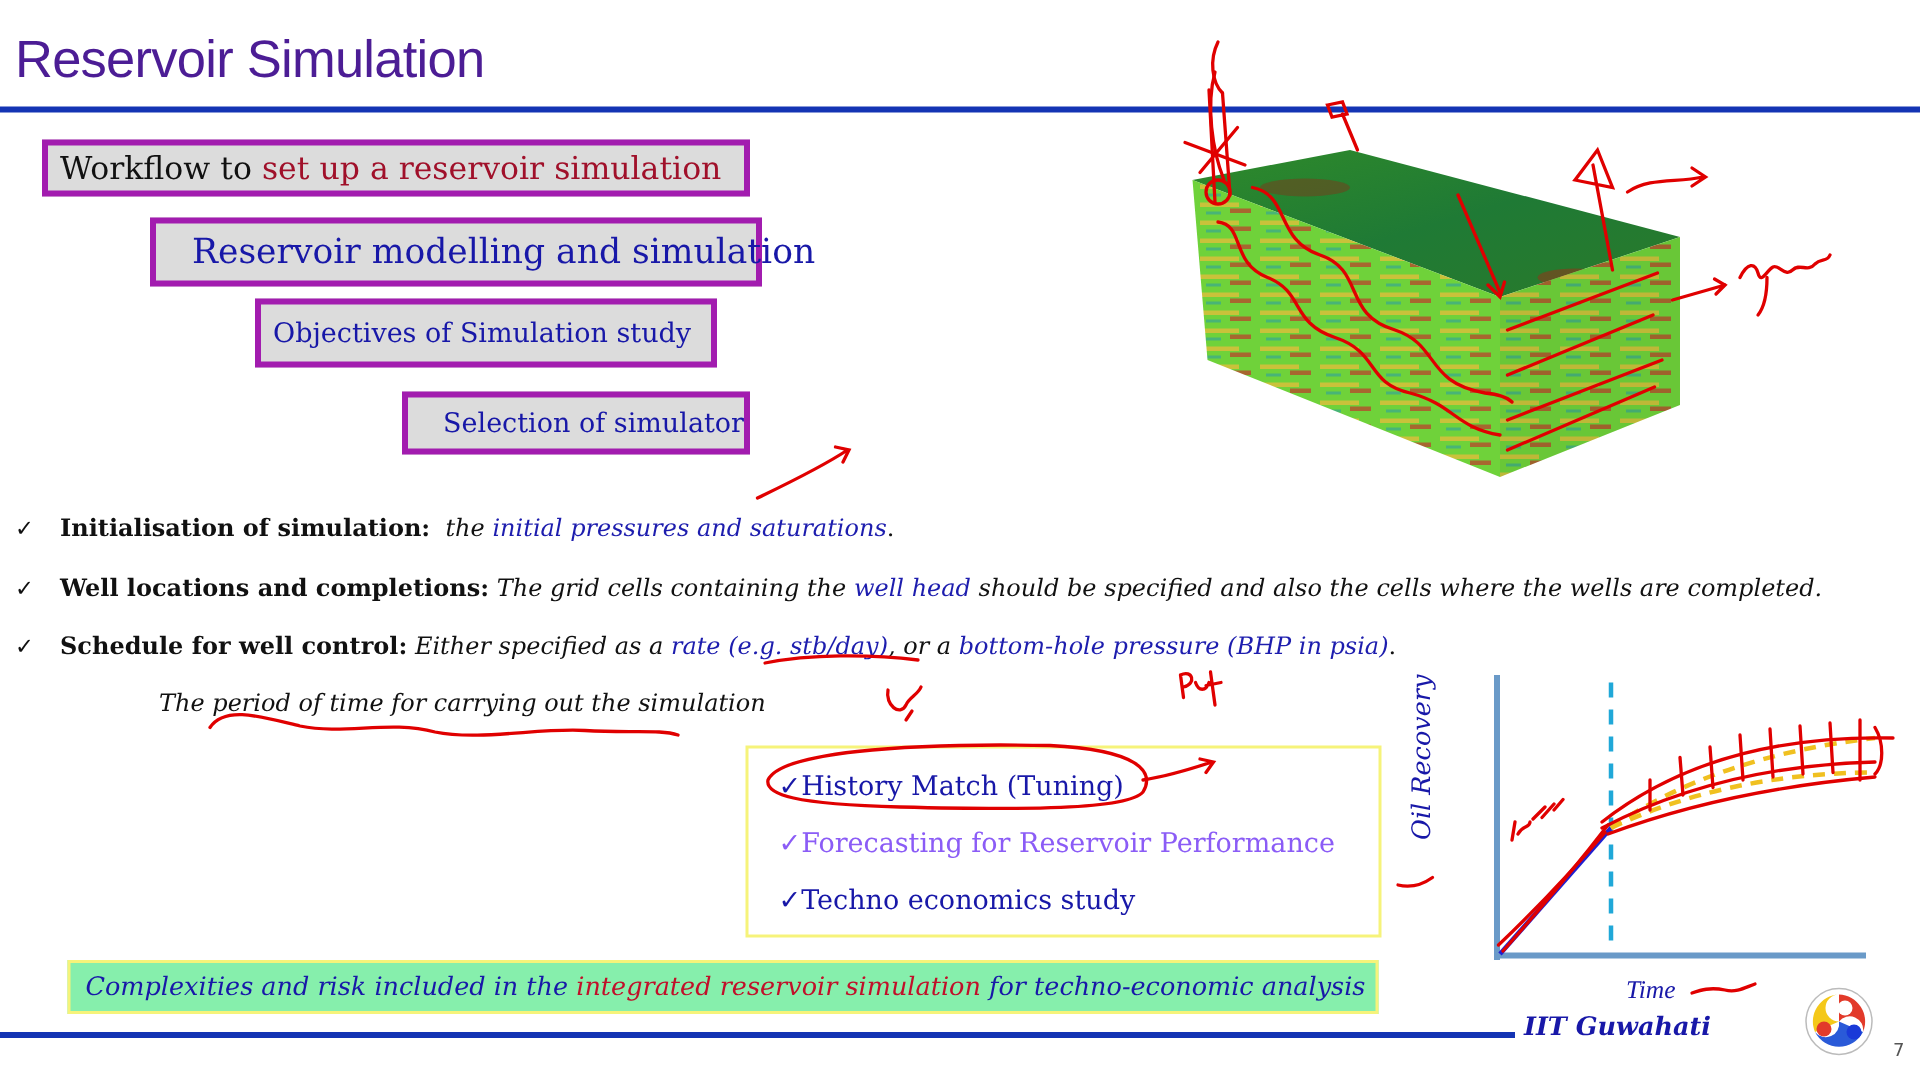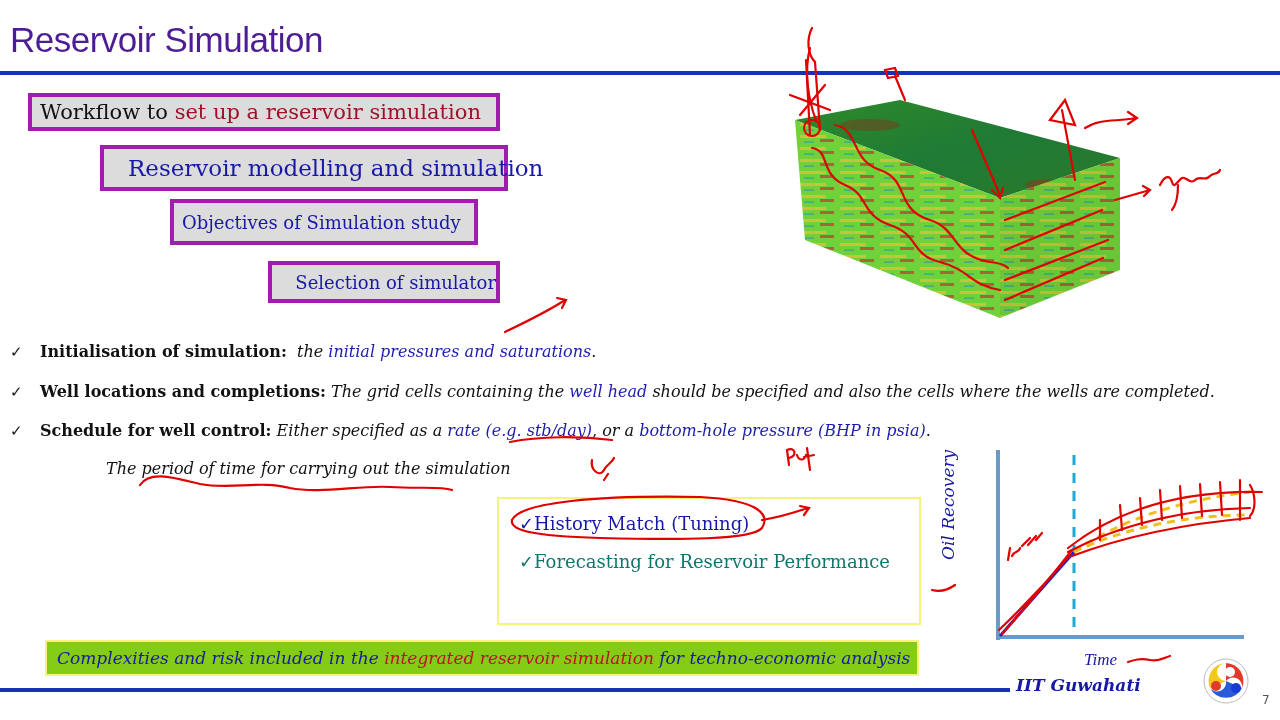--- a/index.html
+++ b/index.html
@@ -18,22 +18,22 @@
   .bullets { left: 10px; top: 340px; width: 1270px; }
   .bullet { position: absolute; left: 0; white-space: nowrap; font-size: 16px; color: #111; }
   .bullet .chk { display: inline-block; width: 30px; font-size: 15px; }
   .bullet b { font-weight: bold; }
   .bullet .it { font-style: italic; }
   .bullet .blue { color: #1d1dae; }
   .period { left: 106px; top: 459px; font-size: 16px; font-style: italic; color: #111; white-space: nowrap; }
   .obj-box { left: 497px; top: 497px; width: 424px; height: 128px; border: 2px solid #f6f37a; background: #fff; }
   .obj-item { position: absolute; left: 20px; font-size: 18px; white-space: nowrap; }
   .obj-item.blue { color: #1818a8; }
-  .obj-item.black { color: #0f766e; }
-  .bottom-box { left: 45px; top: 640px; width: 874px; height: 36px; background: #84cc16; border: 2px solid #f6f37a; padding-left: 10px; font-size: 17px; font-style: italic; color: #1818a8; white-space: nowrap; display: flex; align-items: center; }
+  .obj-item.black { color: #8b5cf6; }
+  .bottom-box { left: 45px; top: 640px; width: 874px; height: 36px; background: #86efac; border: 2px solid #f6f37a; padding-left: 10px; font-size: 17px; font-style: italic; color: #1818a8; white-space: nowrap; display: flex; align-items: center; }
   .bottom-box .red { color: #c0102a; }
   .iit { left: 1016px; top: 675px; font-size: 17px; font-style: italic; font-weight: bold; color: #1818a8; white-space: nowrap; }
   .page-num { left: 1262px; top: 693px; font-size: 12px; color: #555; font-family: "DejaVu Sans", sans-serif; }
   .oil-label { left: 938px; top: 560px; transform: rotate(-90deg); transform-origin: left top; font-size: 17px; font-style: italic; color: #1818a8; white-space: nowrap; }
   .time-label { left: 1084px; top: 650px; font-size: 17px; font-style: italic; color: #1818a8; font-family: Liberation Serif, serif; }
   svg { position: absolute; overflow: visible; }
 </style>
 </head>
 <body>
 
@@ -93,20 +93,23 @@
 </div>
 
 <div class="abs period">The period of time for carrying out the simulation</div>
 
 <div class="abs obj-box">
   <div class="obj-item blue" style="top:14px">
     <span>✓</span><span>History Match (Tuning)</span>
   </div>
   <div class="obj-item black" style="top:52px">
     <span>✓</span><span>Forecasting for Reservoir Performance</span>
+  </div>
+  <div class="obj-item blue" style="top:90px">
+    <span>✓</span><span>Techno economics study</span>
   </div>
 </div>
 
 <div class="abs bottom-box">
   <span style="white-space:pre">Complexities and risk included in the </span>
     <span class="red">integrated reservoir simulation</span>
     <span style="white-space:pre"> for techno-economic analysis</span>
 </div>
 
 <div class="abs rule-bottom"></div>

